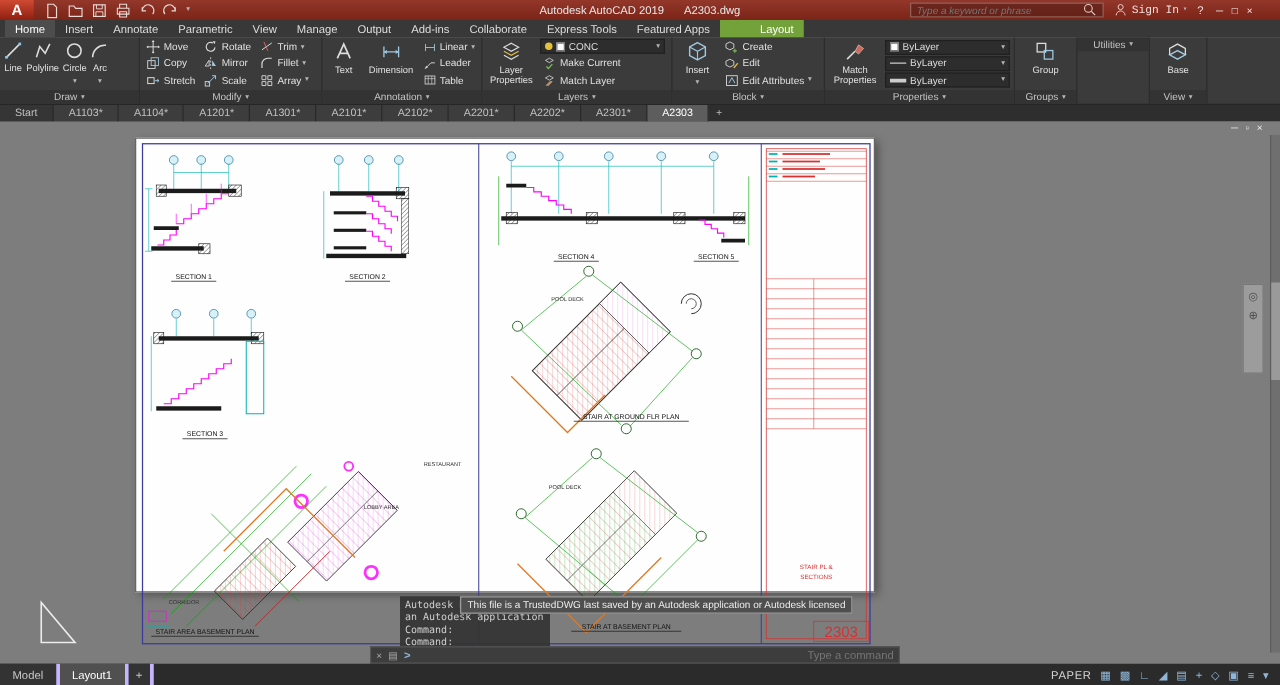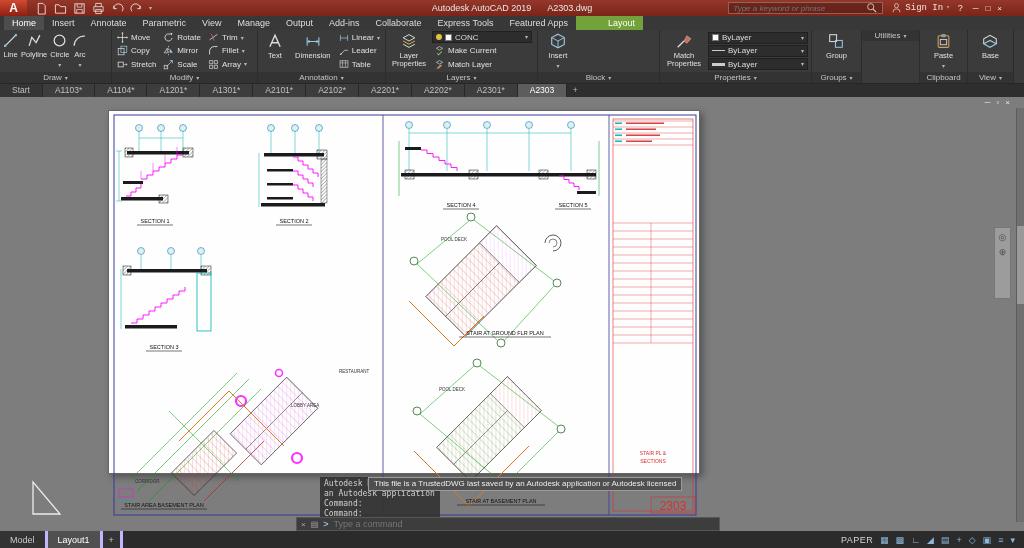--- a/index.html
+++ b/index.html
@@ -50,21 +50,21 @@
   #vpctrl {position:absolute;right:14px;top:1px;display:flex;gap:6px;color:#e9e9e9;font-size:8px;}
   #vscroll {position:absolute;right:0;top:11px;width:8px;height:414px;background:#6f6f6f;border-left:1px solid #5c5c5c;}
   #vthumb {position:absolute;left:0;top:118px;width:7px;height:78px;background:#9a9a9a;}
   #navbar {position:absolute;right:13px;top:130px;width:17px;height:72px;background:#9c9c9c;border:1px solid #777;display:flex;flex-direction:column;align-items:center;gap:5px;padding-top:4px;color:#4f4f4f;font-size:9px;}
   #ucs {position:absolute;left:26px;top:380px;}
   #console {position:absolute;left:320px;top:380px;width:120px;height:41px;background:rgba(52,52,52,.93);color:#cfcfcf;font-family:"DejaVu Sans Mono",monospace;font-size:8px;line-height:10px;padding:2px 4px;overflow:hidden;white-space:nowrap;z-index:3;}
   #tooltip {position:absolute;left:368px;top:380px;height:14px;background:#4f4f4f;border:1px solid #9b9b9b;color:#ececec;font-size:8px;line-height:12px;padding:0 5px;white-space:nowrap;z-index:5;}
   #cmdbar {position:absolute;left:296px;top:420px;width:424px;height:14px;background:rgba(58,58,58,.95);border:1px solid #565656;display:flex;align-items:center;gap:5px;padding:0 4px;z-index:6;}
   #cmdbar .ci {color:#aaa;font-size:8px;}
   #cmdprompt {color:#8fb6d9;font-size:9px;font-weight:bold;}
-  #cmdinput {flex:1;background:transparent;border:0;outline:none;color:#ccc;font-size:9px;font-family:"Liberation Sans",sans-serif;}
+  #cmdinput {flex:1;background:transparent;border:0;outline:none;color:#ccc;font-size:9px;font-family:"Liberation Sans",sans-serif;text-align:right;}
   
   #statusbar {position:absolute;left:0;top:531px;width:1024px;height:17px;background:#2b2b2b;display:flex;align-items:stretch;font-size:9px;color:#c8c8c8;z-index:60;}
   .stab {padding:0 10px;display:flex;align-items:center;background:#333;border-right:3px solid #c4b5fd;}
   .stab.active {background:#505050;color:#fff;}
   .stab.plus {padding:0 6px;}
   #sb-right {margin-left:auto;display:flex;align-items:center;gap:7px;padding-right:9px;}
   .sbi {color:#8fb6d9;font-size:9px;}
   #paper-label {color:#d4d4d4;letter-spacing:.5px;}
   
   .cy {stroke:#00b3b3;stroke-width:.5;fill:none;}
@@ -370,20 +370,44 @@
   <div class="panel" style="width:122px">
     <div class="pbody">
       <div class="tool-b" style="width:34px">
         <svg width="16" height="16" viewBox="0 0 14 14">
             <path d="M7 1l5.5 3v6L7 13 1.5 10V4z" stroke="#9ec7e0" fill="none" stroke-width="1"></path>
             <path d="M1.5 4L7 7l5.5-3M7 7v6" stroke="#9ec7e0" fill="none" stroke-width=".8"></path>
           </svg>
         <span>Insert</span>
         <span class="dd">▾</span>
       </div>
+      <div class="col">
+        <div class="tool-s">
+            <svg width="11" height="11" viewBox="0 0 14 14">
+              <path d="M5 2l4 2v4L5 10 1 8V4z" stroke="#dcdcdc" fill="none" stroke-width=".9"></path>
+              <path d="M10 9v4M8 11h4" stroke="#77b955" stroke-width="1.2"></path>
+            </svg>
+            <span>Create</span>
+          </div>
+        <div class="tool-s">
+            <svg width="11" height="11" viewBox="0 0 14 14">
+              <path d="M5 3l4 2v4L5 11 1 9V5z" stroke="#dcdcdc" fill="none" stroke-width=".9"></path>
+              <path d="M9 12l4-5" stroke="#e3b842" stroke-width="1.4"></path>
+            </svg>
+            <span>Edit</span>
+          </div>
+        <div class="tool-s">
+            <svg width="11" height="11" viewBox="0 0 14 14">
+              <rect x="1.5" y="2" width="11" height="10" stroke="#dcdcdc" fill="none" stroke-width=".9"></rect>
+              <path d="M4 9.5L7 4l3 5.5" stroke="#9ec7e0" fill="none" stroke-width="1"></path>
+            </svg>
+            <span>Edit Attributes</span>
+            <span class="dd">▾</span>
+          </div>
+      </div>
     </div>
     <div class="plabel">
         <span>Block</span>
         <span class="dd">▾</span>
       </div>
   </div>
 
   <div class="panel" style="width:152px">
     <div class="pbody">
       <div class="tool-b" style="width:44px">
@@ -433,36 +457,20 @@
       </div>
   </div>
 
   <div class="panel" style="width:58px">
     <div class="plabel">
         <span>Utilities</span>
         <span class="dd">▾</span>
       </div>
   </div>
 
-  <div class="panel" style="width:48px">
-    <div class="pbody" style="justify-content:center">
-      <div class="tool-b">
-        <svg width="15" height="16" viewBox="0 0 14 15">
-            <rect x="2" y="2.5" width="10" height="11" rx="1" stroke="#c9a15c" fill="none" stroke-width="1"></rect>
-            <rect x="5" y="1" width="4" height="3" fill="#9a9a9a"></rect>
-            <rect x="4" y="6" width="6" height="5" stroke="#dcdcdc" fill="none" stroke-width=".8"></rect>
-          </svg>
-        <span>Paste</span>
-        <span class="dd">▾</span>
-      </div>
-    </div>
-    <div class="plabel">
-        <span>Clipboard</span>
-      </div>
-  </div>
 
   <div class="panel" style="width:46px">
     <div class="pbody" style="justify-content:center">
       <div class="tool-b">
         <svg width="16" height="16" viewBox="0 0 14 14">
             <path d="M1.5 9.5L7 6.5l5.5 3L7 12.5z" stroke="#9ec7e0" fill="none" stroke-width="1"></path>
             <path d="M1.5 9.5V5L7 2l5.5 3v4.5" stroke="#dcdcdc" fill="none" stroke-width=".9"></path>
           </svg>
         <span>Base</span>
       </div>

